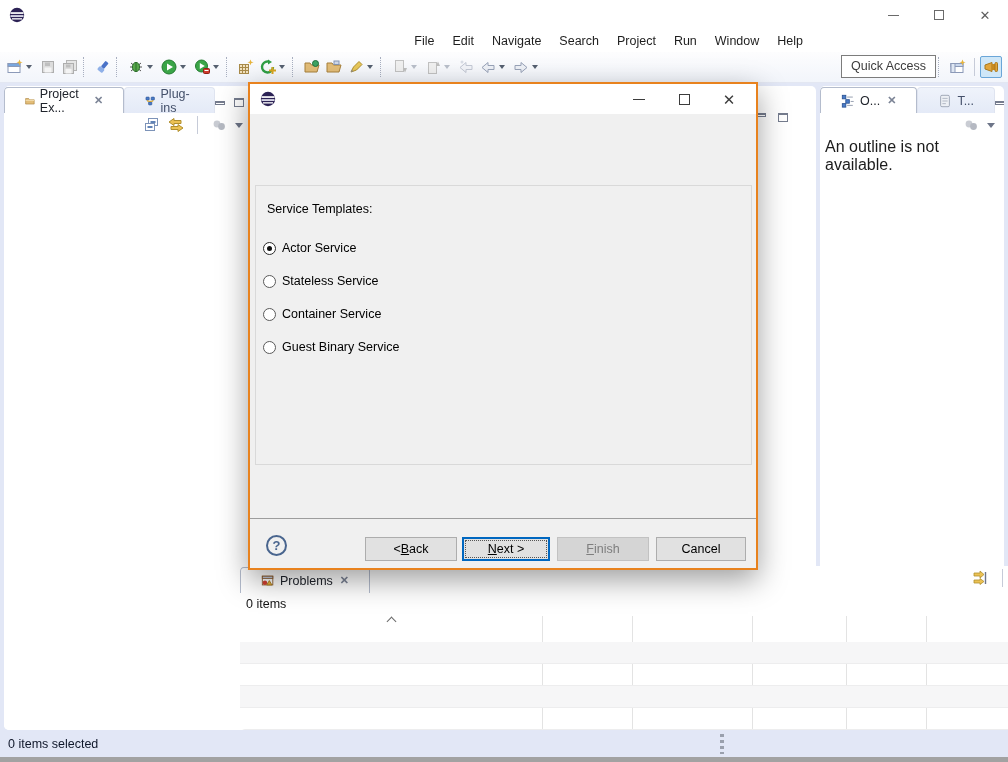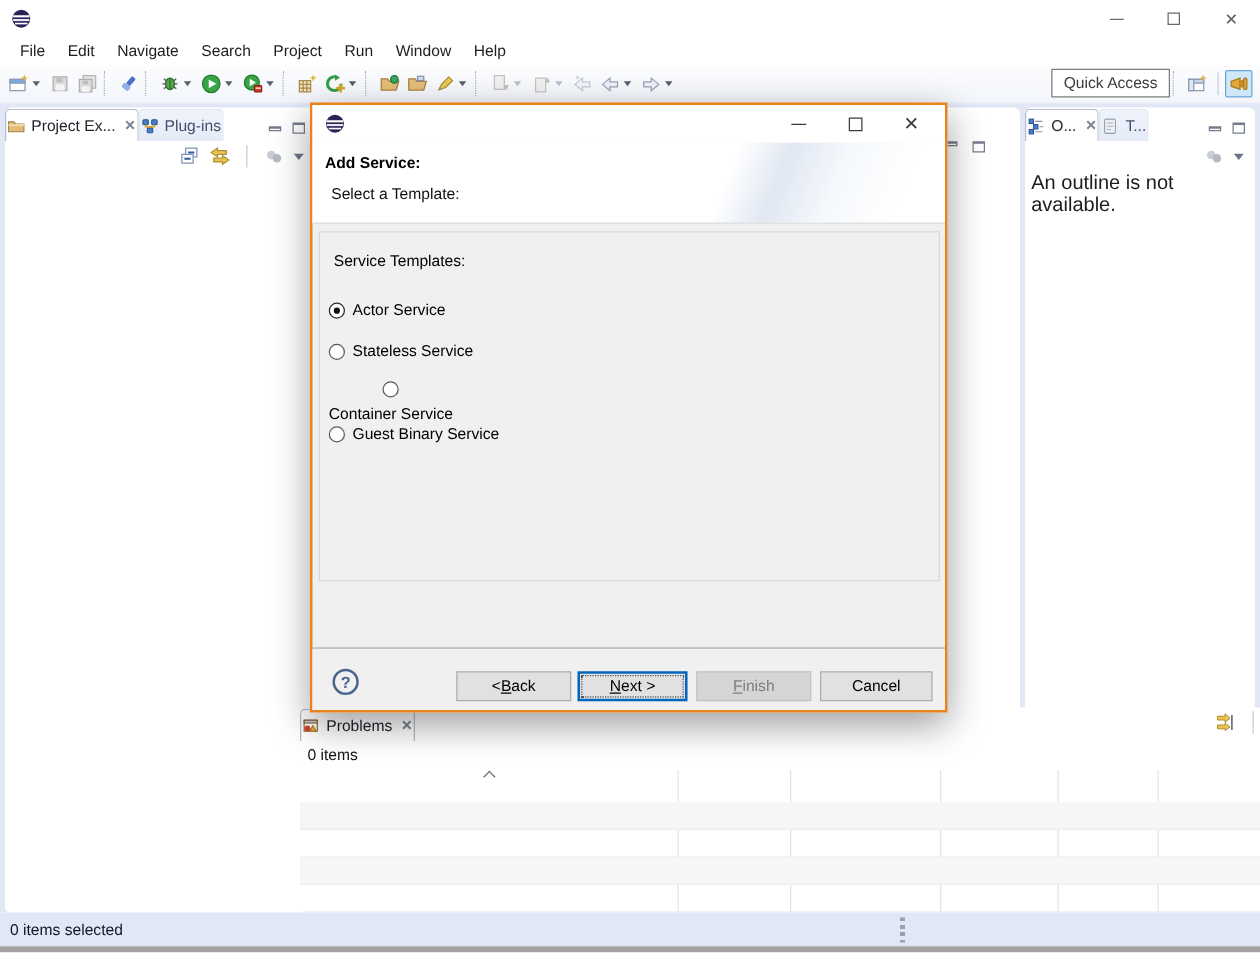--- a/index.html
+++ b/index.html
@@ -11,21 +11,21 @@
   .titlebar { position:absolute; left:0; top:0; width:1008px; height:30px; background:#fff; }
   .titlebar .app-title { position:absolute; left:32px; top:8px; color:#7d7d7d; font-size:12px; }
   .eclipse-logo { position:absolute; left:9px; top:7px; width:16px; height:16px; }
   .win-ctrls { position:absolute; right:0; top:0; height:30px; display:flex; }
   .win-ctrl { width:46px; height:30px; display:flex; align-items:center; justify-content:center; color:#5f5f5f; }
   .glyph-min { width:11px; height:1px; background:#6a6a6a; display:inline-block; }
   .glyph-max { width:10px; height:10px; border:1px solid #6a6a6a; display:inline-block; }
   .glyph-close { font-size:13px; color:#5f5f5f; line-height:1; }
 
   
-  .menubar { position:absolute; left:0; top:30px; width:812px; height:22px; background:#fff; display:flex; align-items:center; padding-left:7px; }
+  .menubar { position:absolute; left:0; top:30px; width:812px; height:22px; background:#fff; display:flex; align-items:center; padding-left:7px;justify-content:flex-end; }
   .menu-item { padding:3px 9px; color:#1e1e1e; font-size:12.5px; }
 
   
   .toolbar { position:absolute; left:0; top:52px; width:1008px; height:31px;
              background:linear-gradient(#fdfdfe,#f2f5fb); border-bottom:1px solid #e3e7f2;
              display:flex; align-items:center; padding-left:4px; }
   .tb { display:flex; align-items:center; padding:3px 3px; border-radius:3px; }
   .tsep { width:5px; height:20px; border-left:1px dotted #a8afc0; margin:0 4px 0 2px; }
   .dd { width:0; height:0; border-left:3px solid transparent; border-right:3px solid transparent; border-top:4px solid #566070; margin:0 2px 0 3px; }
   .dd.dis { border-top-color:#b9bfca; }
@@ -34,21 +34,21 @@
   .tb-right { position:absolute; right:6px; top:3px; display:flex; align-items:center; }
   .quick-access { border:1px solid #7c7c7c; background:#fff; color:#3c3c3c; font-size:12.5px; padding:3px 9px 4px; }
   .persp-active { background:#cfe7f8; border:1px solid #6aa6d8; border-radius:2px; padding:2px; }
   .persp-plain { padding:3px; }
   .mini-sep { width:1px; height:18px; background:#c6cbd8; margin:0 5px; }
 
   
   .workbench { position:absolute; left:0; top:83px; width:1008px; height:647px; background:#e2e7f6; }
   .panel { position:absolute; background:#fff; border-radius:5px; overflow:hidden; }
   .tabstrip { position:absolute; left:0; top:0; right:0; height:27px; display:flex; align-items:flex-end; }
-  .tab { height:26px; display:flex; align-items:center; gap:5px; padding:0 1px; border-radius:4px 4px 0 0; font-size:12.5px; }
+  .tab { height:26px; display:flex; align-items:center; gap:5px; padding:0 20px; border-radius:4px 4px 0 0; font-size:12.5px; }
   .tab.sel { background:#fff; border:1px solid #b4bccd; border-bottom:none; color:#20242c; }
   .tab.unsel { background:linear-gradient(#eff3fb,#e4eaf7); border:1px solid #dfe4f0; border-bottom:none; color:#44506a; }
   .tab-close { color:#7c8496; font-size:11px; font-weight:bold; margin-left:2px; }
   .mm { display:flex; align-items:center; gap:9px; margin-left:auto; padding-right:8px; padding-bottom:6px; }
   .vmin { width:10px; height:4px; border:1px solid #757c8e; border-top-width:2px; }
   .vmax { width:10px; height:9px; border:1px solid #757c8e; border-top-width:2px; }
   .view-toolbar { position:absolute; left:0; top:27px; right:0; height:24px; display:flex; align-items:center; justify-content:flex-end; gap:8px; padding-right:9px; }
   .chev { width:0; height:0; border-left:4px solid transparent; border-right:4px solid transparent; border-top:5px solid #6d7588; }
 
   .left-panel  { left:4px;   top:3px;   width:248px; height:644px; }
@@ -456,36 +456,32 @@
           <span class="dlg-min-bar"></span>
         </span>
       <span class="dlg-ctrl" style="right:55px;">
           <span class="dlg-max-box"></span>
         </span>
       <span class="dlg-ctrl" style="right:10px;">
           <span class="dlg-close-x">✕</span>
         </span>
     </div>
 
-    <div class="dlg-header">
-      <span class="dlg-heading">Add Service:</span>
-      <span class="dlg-subheading">Select a Template:</span>
-    </div>
 
     <div class="groupbox">
       <span class="group-label">Service Templates:</span>
       <div class="radio-row" style="top:53px;">
         <span class="radio checked"></span>
         <span class="radio-label">Actor Service</span>
       </div>
       <div class="radio-row" style="top:86px;">
         <span class="radio"></span>
         <span class="radio-label">Stateless Service</span>
       </div>
-      <div class="radio-row" style="top:119px;flex-direction:column;">
+      <div class="radio-row" style="top:119px;">
         <span class="radio"></span>
         <span class="radio-label">Container Service</span>
       </div>
       <div class="radio-row" style="top:152px;">
         <span class="radio"></span>
         <span class="radio-label">Guest Binary Service</span>
       </div>
     </div>
 
     <div class="dlg-sep"></div>

